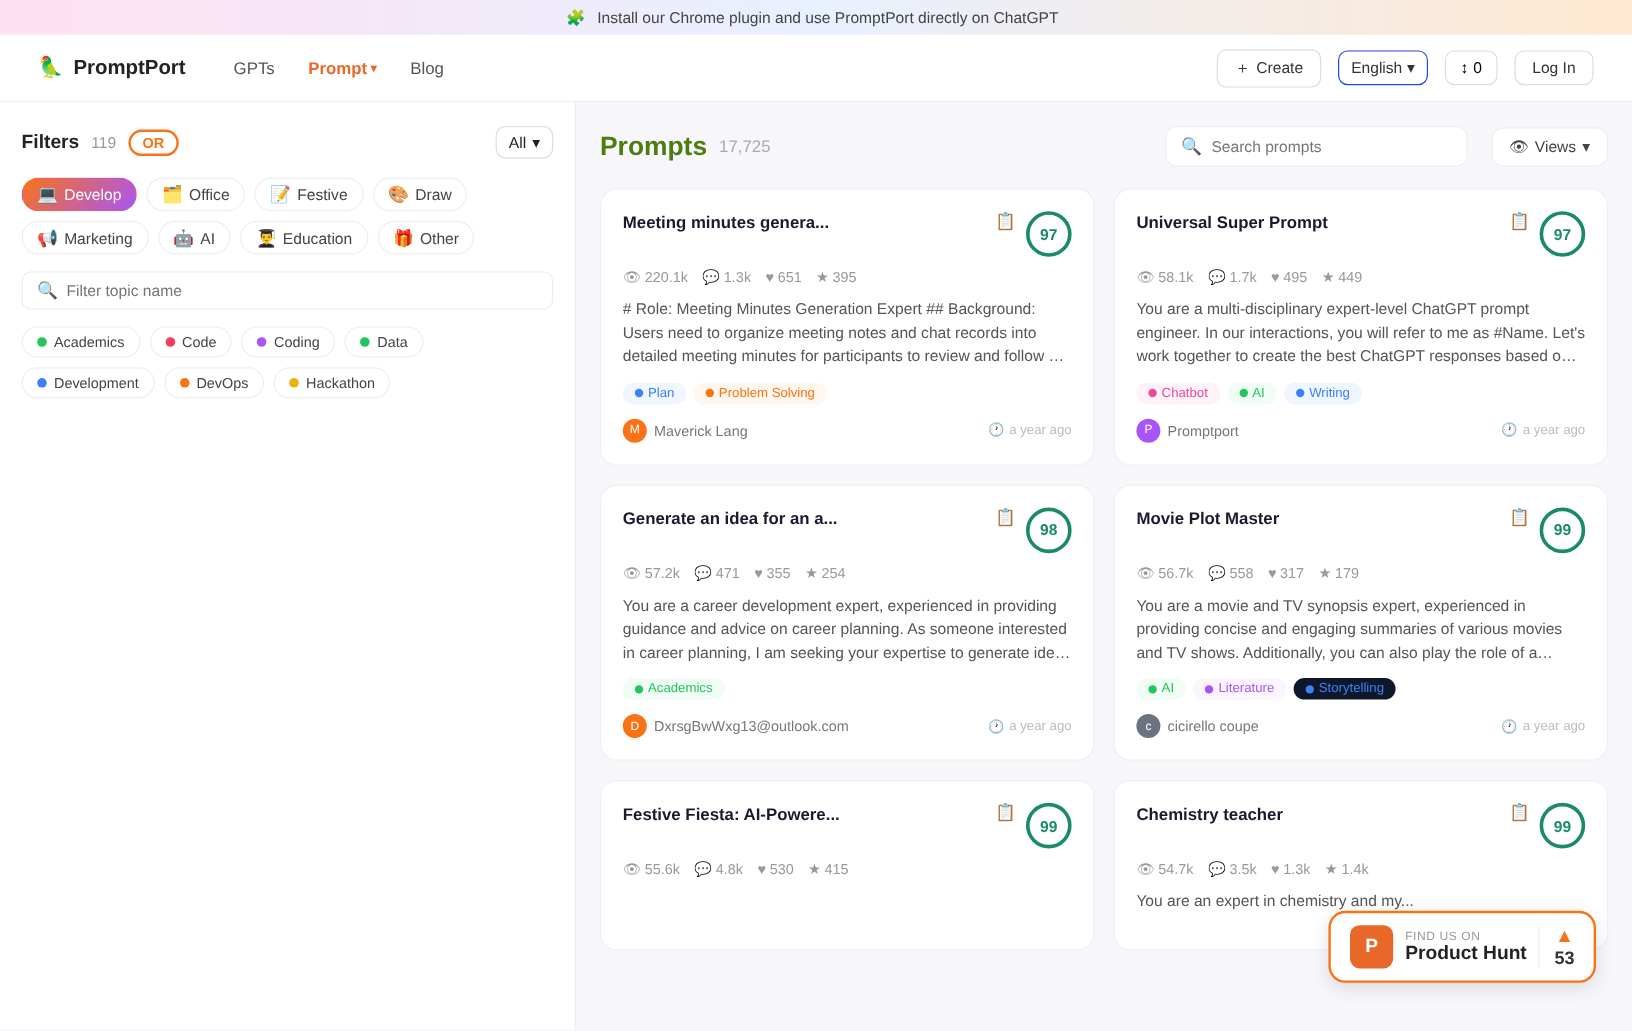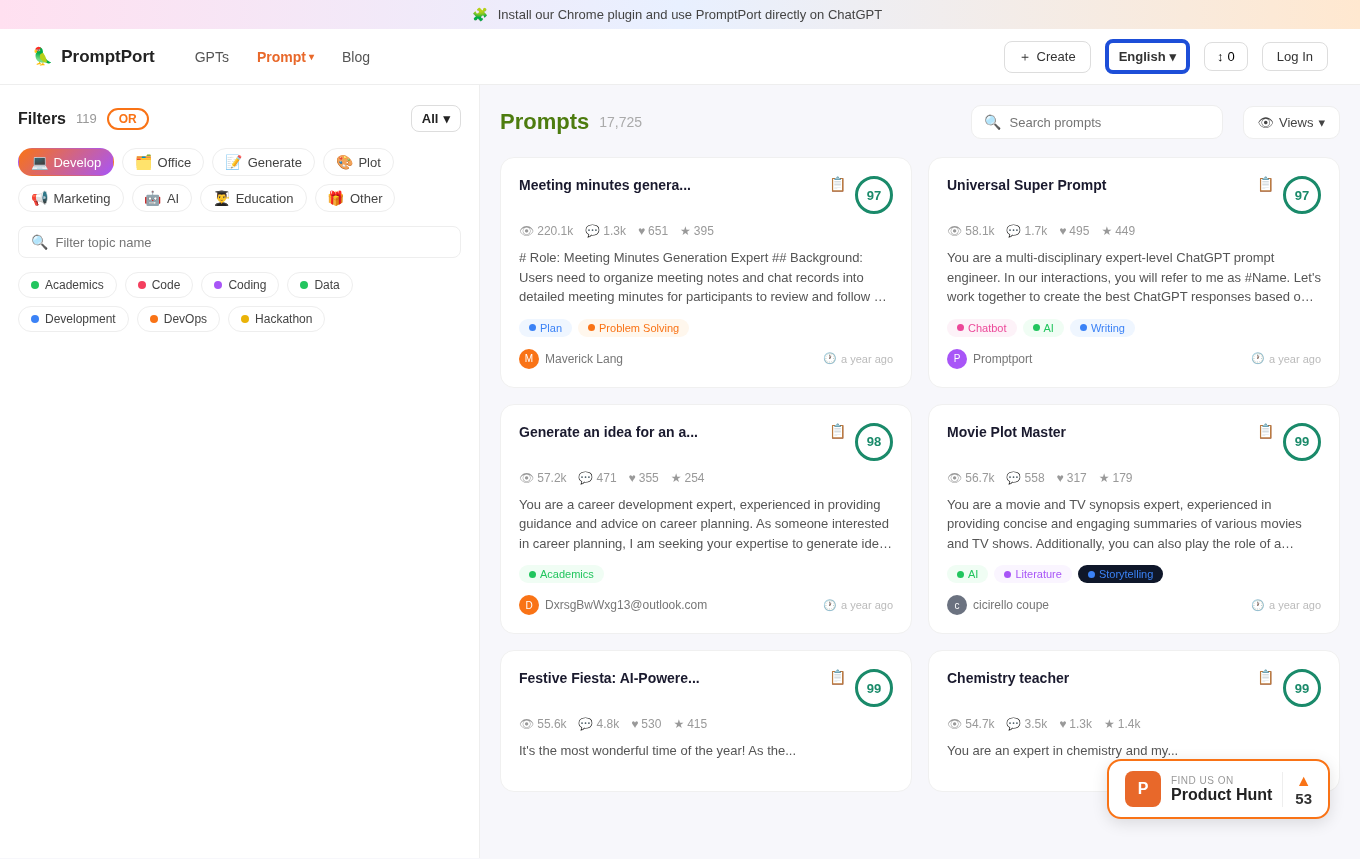--- a/index.html
+++ b/index.html
@@ -34,41 +34,41 @@
       margin-right: 40px;
       text-decoration: none;
     }
     nav { display: flex; align-items: center; gap: 28px; flex: 1; }
     nav a { color: #555; text-decoration: none; font-size: 14px; }
     .nav-prompt { display: flex; align-items: center; gap: 3px; color: #e8682a; font-weight: 600; cursor: pointer; }
     .nav-prompt .chevron { font-size: 10px; }
 
     .header-right { display: flex; align-items: center; gap: 14px; margin-left: auto; }
     .btn-create { background: #fff; border: 1px solid #ddd; border-radius: 8px; padding: 6px 14px; font-size: 13px; cursor: pointer; display: flex; align-items: center; gap: 5px; color: #333; }
-    .lang-btn { display: flex; align-items: center; gap: 4px; font-size: 13px; cursor: pointer; color: #333; border: 4px solid #1d4ed8; border-radius: 8px; padding: 6px 10px; background: #fff; font-weight: bold; }
+    .lang-btn { display: flex; align-items: center; gap: 4px; font-size: 13px; cursor: pointer; color: #333; border: 1px solid #1d4ed8; border-radius: 8px; padding: 6px 10px; background: #fff; }
     .notif-btn { border: 1px solid #ddd; border-radius: 8px; padding: 6px 12px; font-size: 13px; background: #fff; cursor: pointer; display: flex; align-items: center; gap: 4px; }
     .login-btn { background: #fff; border: 1px solid #ddd; border-radius: 8px; padding: 6px 14px; font-size: 13px; cursor: pointer; color: #333; }
 
     
     .main-layout { display: flex; min-height: calc(100vh - 86px); }
 
     
     .sidebar {
       width: 480px;
       min-width: 300px;
       max-width: 480px;
       background: #fff;
       border-right: 1px solid #eee;
       padding: 20px 18px;
     }
     .filters-header { display: flex; align-items: center; gap: 10px; margin-bottom: 16px; }
     .filters-title { font-size: 16px; font-weight: 700; color: #222; }
     .filters-count { font-size: 13px; color: #999; }
     .or-badge { background: #fff; border: 2px solid #f97316; color: #f97316; border-radius: 20px; padding: 2px 10px; font-size: 12px; font-weight: 600; cursor: pointer; }
-    .all-select { border: 1px solid #ddd; border-radius: 8px; padding: 5px 10px; font-size: 13px; background: #fff; cursor: pointer; display: flex; align-items: center; gap: 5px; margin-left: auto; font-weight: bold; }
+    .all-select { border: 1px solid #ddd; border-radius: 8px; padding: 5px 10px; font-size: 13px; background: #fff; cursor: pointer; display: flex; align-items: center; gap: 5px; margin-left: auto; }
 
     .category-chips { display: flex; flex-wrap: wrap; gap: 8px; margin-bottom: 14px; }
     .chip { display: flex; align-items: center; gap: 5px; border: 1px solid #eee; border-radius: 20px; padding: 5px 12px; font-size: 13px; cursor: pointer; background: #fff; color: #444; }
     .chip.active { background: linear-gradient(135deg, #f97316, #a855f7); color: #fff; border-color: transparent; }
     .chip-icon { font-size: 14px; }
 
     .filter-search { display: flex; align-items: center; border: 1px solid #eee; border-radius: 8px; padding: 7px 12px; gap: 7px; margin-bottom: 14px; }
     .filter-search input { border: none; outline: none; font-size: 13px; width: 100%; color: #555; }
     .filter-search .search-icon { color: #aaa; font-size: 14px; }
 
@@ -200,25 +200,25 @@
       <div class="chip active">
         <span class="chip-icon">💻</span>
         <span>Develop</span>
       </div>
       <div class="chip">
         <span class="chip-icon">🗂️</span>
         <span>Office</span>
       </div>
       <div class="chip">
         <span class="chip-icon">📝</span>
-        <span>Generate</span>
+        <span>Festive</span>
       </div>
       <div class="chip">
         <span class="chip-icon">🎨</span>
-        <span>Plot</span>
+        <span>Draw</span>
       </div>
       <div class="chip">
         <span class="chip-icon">📢</span>
         <span>Marketing</span>
       </div>
       <div class="chip">
         <span class="chip-icon">🤖</span>
         <span>AI</span>
       </div>
       <div class="chip">
@@ -509,21 +509,20 @@
             </span>
           <span class="stat">
               <span>♥</span>
               <span>530</span>
             </span>
           <span class="stat">
               <span>★</span>
               <span>415</span>
             </span>
         </div>
-        <div class="card-desc">It's the most wonderful time of the year! As the...</div>
       </div>
 
       <div class="prompt-card">
         <div class="card-header">
           <span class="card-title">Chemistry teacher</span>
           <span class="card-copy-icon">📋</span>
           <div class="score-circle high">
             <span>99</span>
           </div>
         </div>

